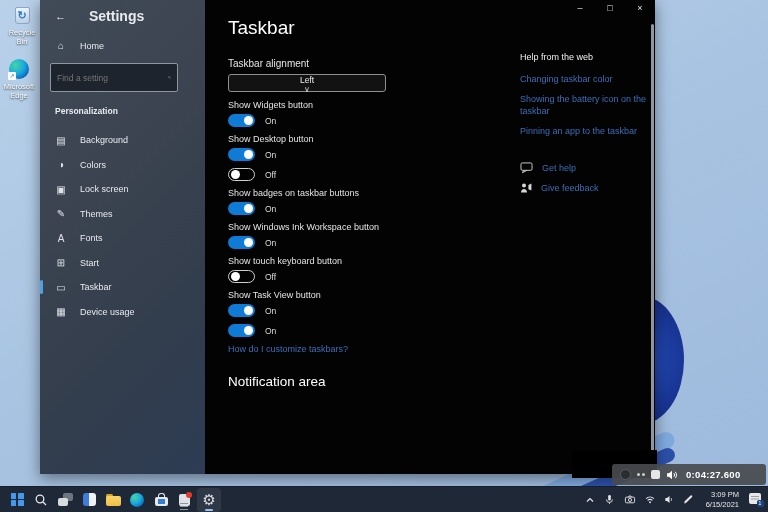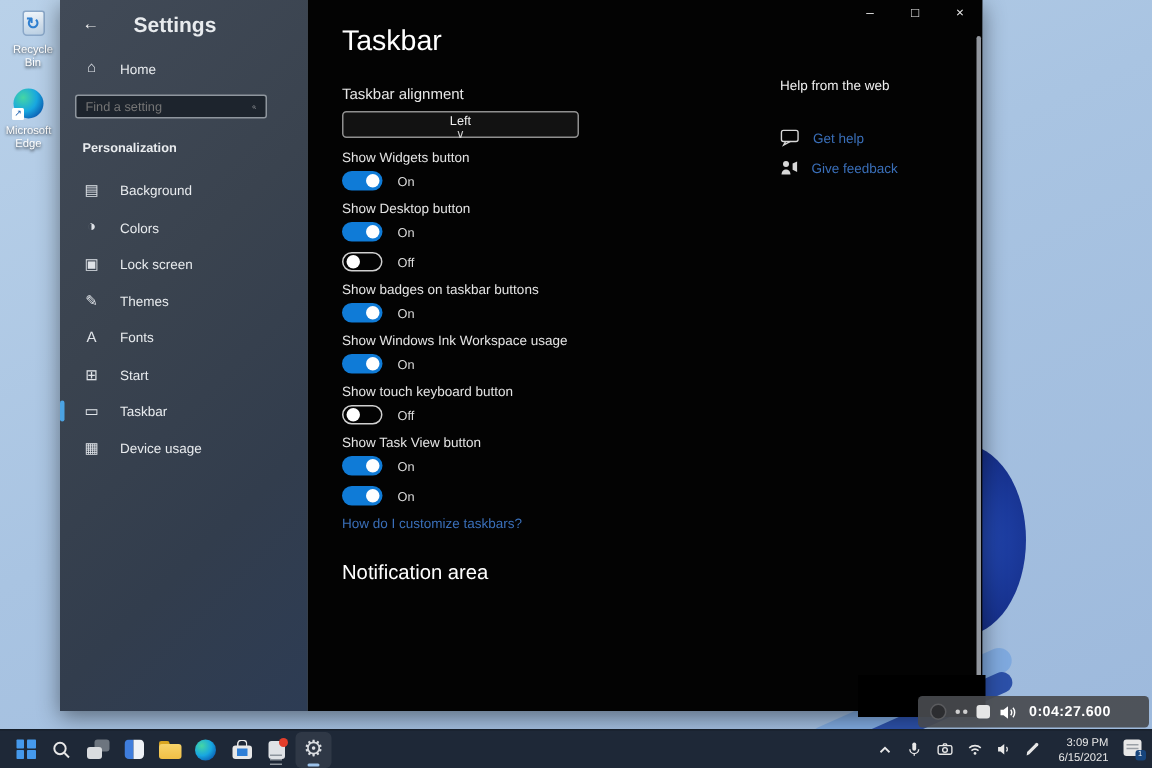--- a/index.html
+++ b/index.html
@@ -29,21 +29,21 @@
   #win { position:absolute; left:40px; top:0; width:615px; height:474px; display:flex; z-index:2;
     box-shadow:0 4px 14px rgba(0,0,0,.45); }
   
   #sidebar { width:165px; height:100%; flex:none; color:#e8ebee;
     background:linear-gradient(135deg,#414a57 0%,#3a434f 40%,#323d4d 72%,#2d3c54 100%); }
   .sb-top { display:flex; align-items:center; gap:23px; padding:8px 0 0 15px; }
   .sb-back { font-size:11px; color:#eee; }
   .sb-title { font-size:14px; font-weight:bold; }
   .sb-home { display:flex; align-items:center; gap:13px; padding-left:15px; margin-top:16px; font-size:9px; }
   .sb-ic { width:12px; font-size:10px; color:#dfe3e8; text-align:center; flex:none; }
-  .sb-search { margin:12px 27px 0 10px; height:16px; background:#1d242d; border:1px solid #8f969e; border-radius:2px;
+  .sb-search { margin:12px 27px 0 10px; height:29px; background:#1d242d; border:1px solid #8f969e; border-radius:2px;
     display:flex; align-items:center; padding:0 6px; }
   .sb-search input { flex:1; background:transparent; border:none; outline:none; color:#c9c9c9; font-size:8.5px; font-family:inherit; }
   .sb-section { margin:14px 0 0 15px; font-size:8.5px; font-weight:bold; }
   #sb-nav { margin-top:12px; }
   .sb-item { position:relative; height:24.5px; display:flex; align-items:center; gap:13px; padding-left:15px; font-size:9px; cursor:default; }
   .sb-item .sb-pill { display:none; }
   .sb-item.selected .sb-pill { display:block; position:absolute; left:0; top:5px; width:3px; height:14px; border-radius:2px; background:#4ba3e3; }
 
   
   #main { flex:1; position:relative; background:#030303; color:#e6e6e6; padding-left:23px; }
@@ -255,21 +255,21 @@
           <div class="tgl-block">
             <div class="tgl-label">Show badges on taskbar buttons</div>
             <div class="tgl-row">
               <div class="switch on">
                 <div class="knob"></div>
               </div>
               <span class="tgl-state">On</span>
             </div>
           </div>
           <div class="tgl-block">
-            <div class="tgl-label">Show Windows Ink Workspace usage</div>
+            <div class="tgl-label">Show Windows Ink Workspace button</div>
             <div class="tgl-row">
               <div class="switch on">
                 <div class="knob"></div>
               </div>
               <span class="tgl-state">On</span>
             </div>
           </div>
           <div class="tgl-block">
             <div class="tgl-label">Show touch keyboard button</div>
             <div class="tgl-row">
@@ -297,20 +297,25 @@
             </div>
           </div>
         </div>
 
       <a class="link customize">How do I customize taskbars?</a>
 
       <div class="notif-title">Notification area</div>
 
       <div id="help">
         <div class="help-title">Help from the web</div>
+        <div id="help-links">
+            <a class="link">Changing taskbar color</a>
+            <a class="link">Showing the battery icon on the taskbar</a>
+            <a class="link">Pinning an app to the taskbar</a>
+          </div>
         <div class="help-row first">
           <svg width="13" height="12" viewBox="0 0 14 13">
             <rect x="1" y="1" width="12" height="8" rx="1.5" fill="none" stroke="#d8d8d8" stroke-width="1"></rect>
             <path d="M4 9L2.6 11.6L7.5 9" fill="none" stroke="#d8d8d8" stroke-width="1"></path>
           </svg>
           <a class="link">Get help</a>
         </div>
         <div class="help-row">
           <svg width="12" height="12" viewBox="0 0 12 12">
             <circle cx="4" cy="3.4" r="2" fill="#d8d8d8"></circle>

